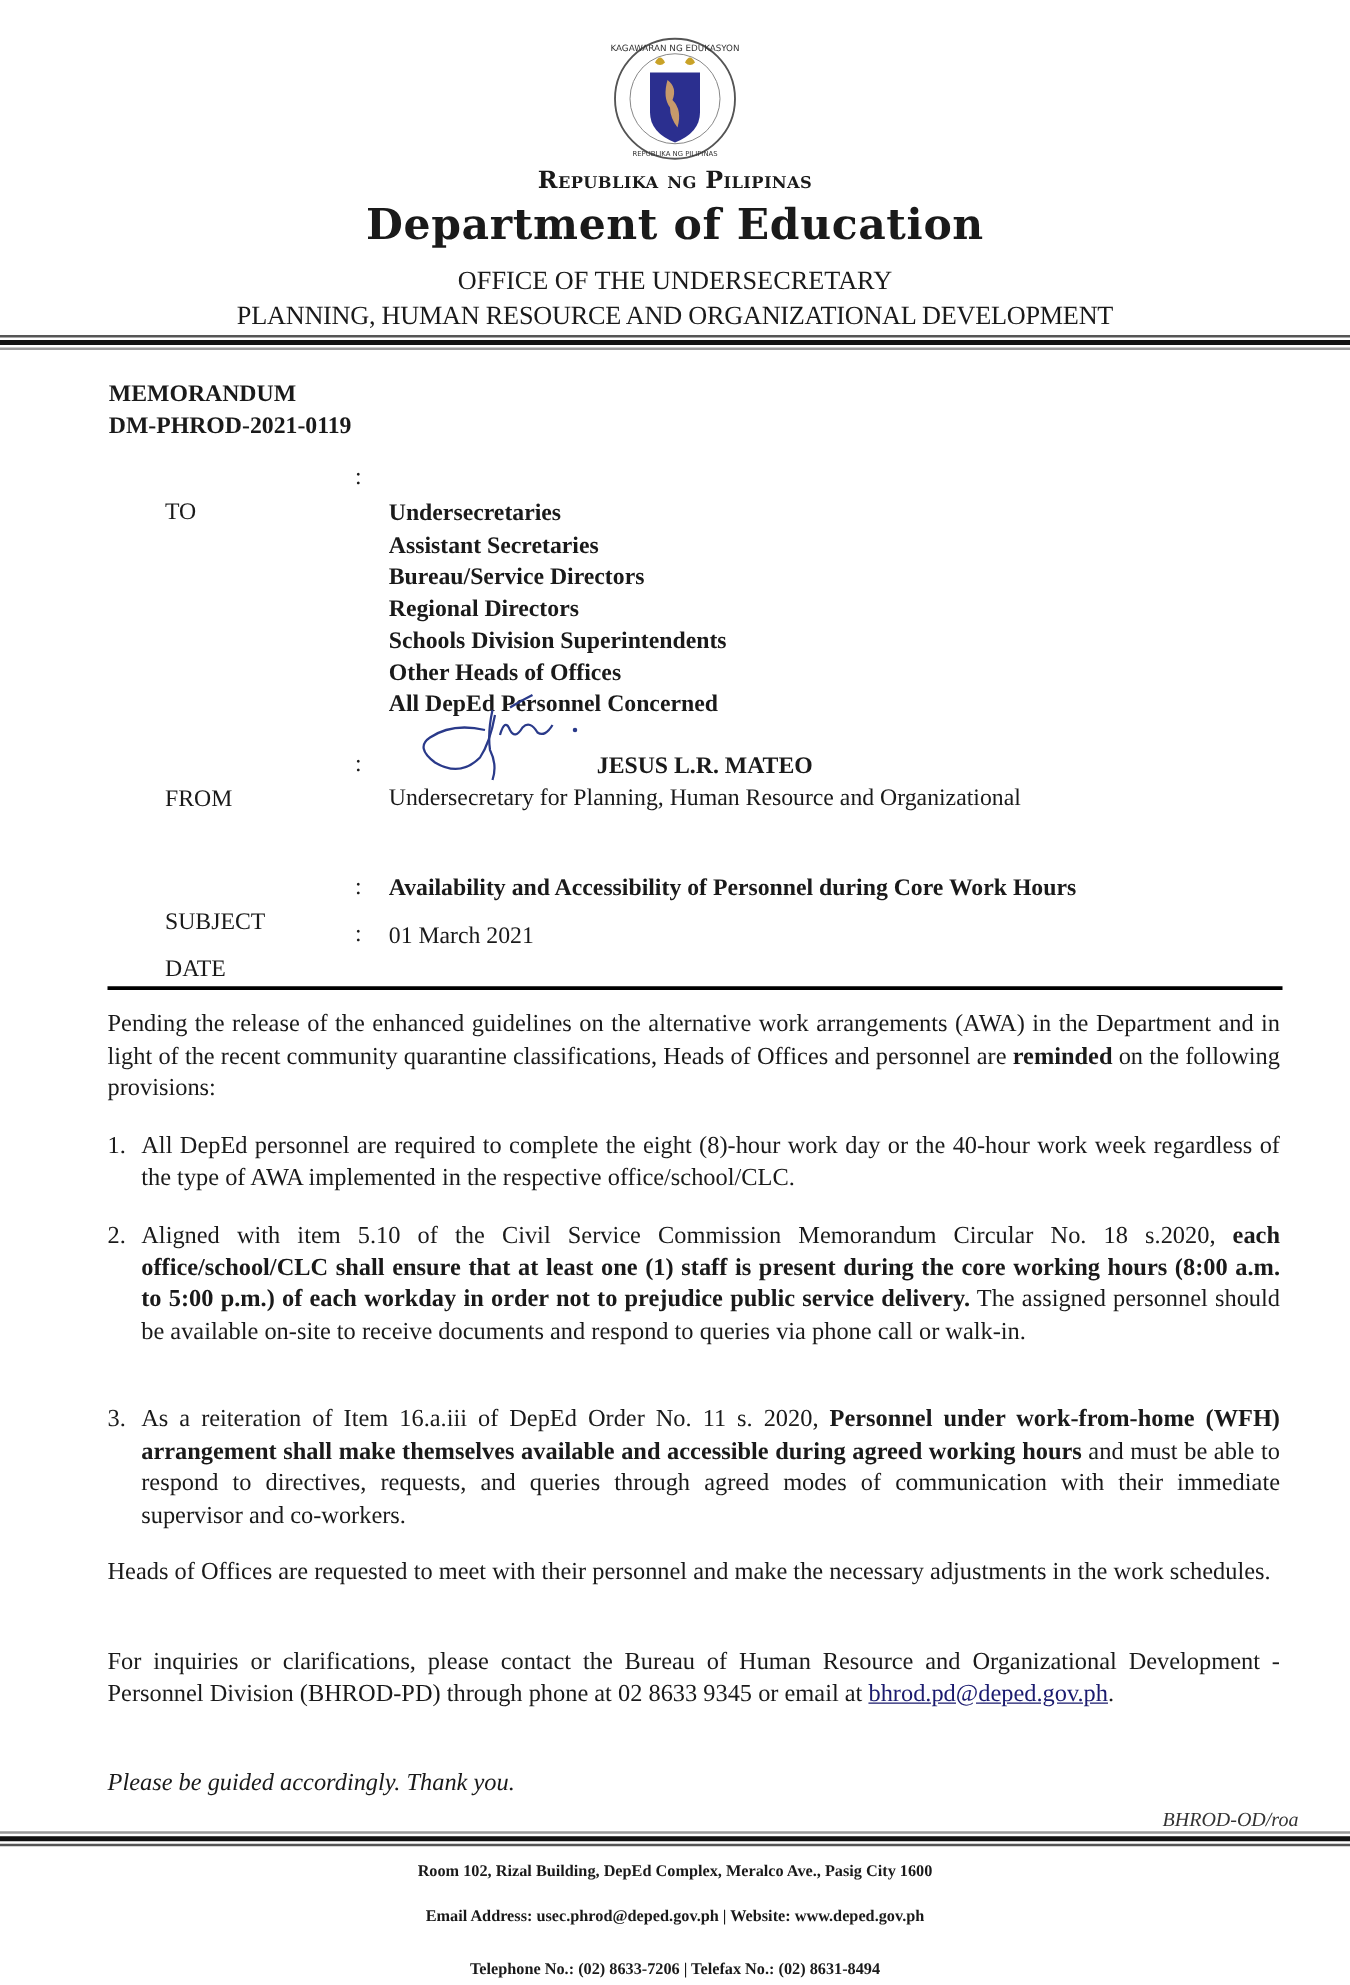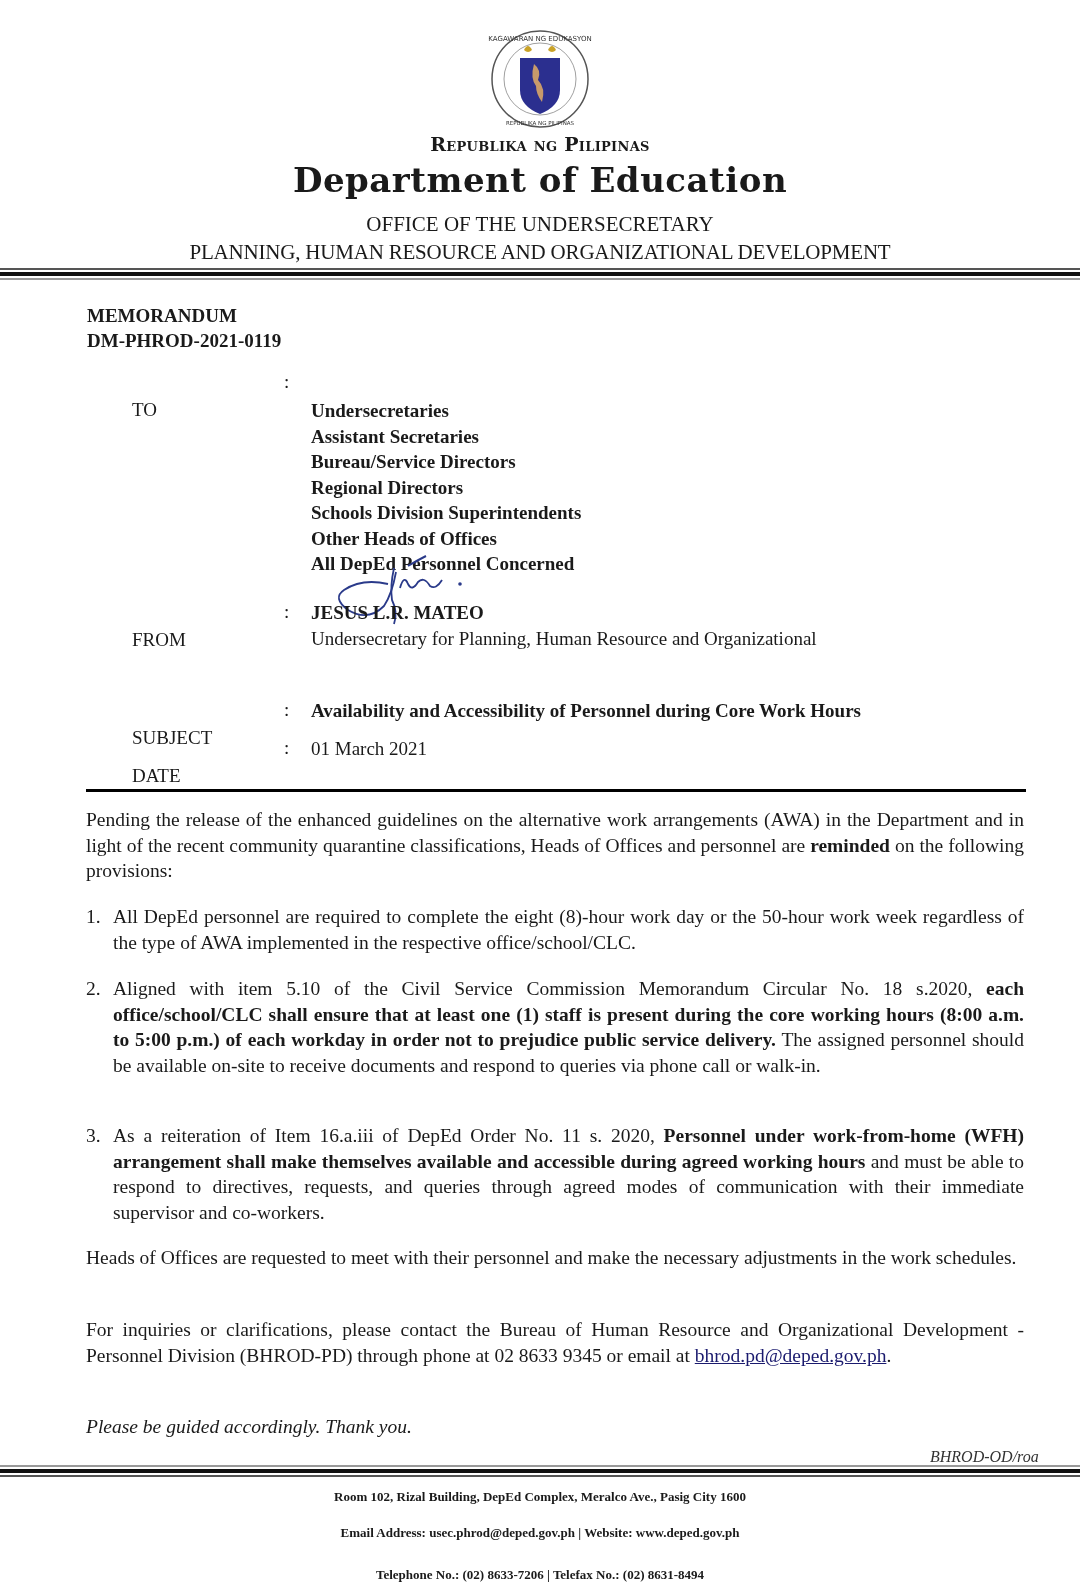--- a/index.html
+++ b/index.html
@@ -90,40 +90,40 @@
     <path d="M90 12 Q100 6 108 2" fill="none" stroke="#2a3a8a" stroke-width="2"></path>
     <path d="M78 18 Q74 40 66 52 Q50 68 30 56 Q14 44 26 36 Q44 24 70 30" fill="none" stroke="#2a3a8a" stroke-width="1.8"></path>
     <path d="M76 14 Q72 32 74 46 Q80 58 76 70" fill="none" stroke="#2a3a8a" stroke-width="1.8"></path>
     <path d="M82 34 Q86 20 90 30 Q94 38 100 28 Q106 22 112 32 Q118 36 124 26" fill="none" stroke="#2a3a8a" stroke-width="1.8"></path>
     <circle cx="142" cy="30" r="1.8" fill="#2a3a8a"></circle>
   </svg>
 </div>
 
 <div class="abs meta-label" style="top:601px;">FROM</div>
 <div class="abs meta-colon" style="top:601px;">:</div>
-<div class="abs meta-val" style="top:600px;">
+<div class="abs meta-val" style="top:600px;text-align:center;">
   <div class="bold">JESUS L.R. MATEO</div>
   <div>Undersecretary for Planning, Human Resource and Organizational</div>
 </div>
 
 <div class="abs meta-label" style="top:699px;">SUBJECT</div>
 <div class="abs meta-colon" style="top:699px;">:</div>
 <div class="abs meta-val bold" style="top:698px;">Availability and Accessibility of Personnel during Core Work Hours</div>
 
 <div class="abs meta-label" style="top:737px;">DATE</div>
 <div class="abs meta-colon" style="top:737px;">:</div>
 <div class="abs meta-val" style="top:736px;">01 March 2021</div>
 
 <div class="abs sep-line"></div>
 
 <div class="abs para" style="top:807px;"><span>Pending the release of the enhanced guidelines on the alternative work arrangements (AWA) in the Department and in light of the recent community quarantine classifications, Heads of Offices and personnel are </span><b>reminded</b><span> on the following provisions:</span></div>
 
 <div class="abs item" style="top:904px;">
   <span class="num">1.</span>
-  <div class="txt"><span>All DepEd personnel are required to complete the eight (8)-hour work day or the 50-hour work week regardless of the type of AWA implemented in the respective office/school/CLC.</span><b></b><span></span></div>
+  <div class="txt"><span>All DepEd personnel are required to complete the eight (8)-hour work day or the 40-hour work week regardless of the type of AWA implemented in the respective office/school/CLC.</span><b></b><span></span></div>
 </div>
 
 <div class="abs item" style="top:976px;">
   <span class="num">2.</span>
   <div class="txt"><span>Aligned with item 5.10 of the Civil Service Commission Memorandum Circular No. 18 s.2020, </span><b>each office/school/CLC shall ensure that at least one (1) staff is present during the core working hours (8:00 a.m. to 5:00 p.m.) of each workday in order not to prejudice public service delivery.</b><span> The assigned personnel should be available on-site to receive documents and respond to queries via phone call or walk-in.</span></div>
 </div>
 
 <div class="abs item" style="top:1123px;">
   <span class="num">3.</span>
   <div class="txt"><span>As a reiteration of Item 16.a.iii of DepEd Order No. 11 s. 2020, </span><b>Personnel under work-from-home (WFH) arrangement shall make themselves available and accessible during agreed working hours</b><span> and must be able to respond to directives, requests, and queries through agreed modes of communication with their immediate supervisor and co-workers.</span></div>

